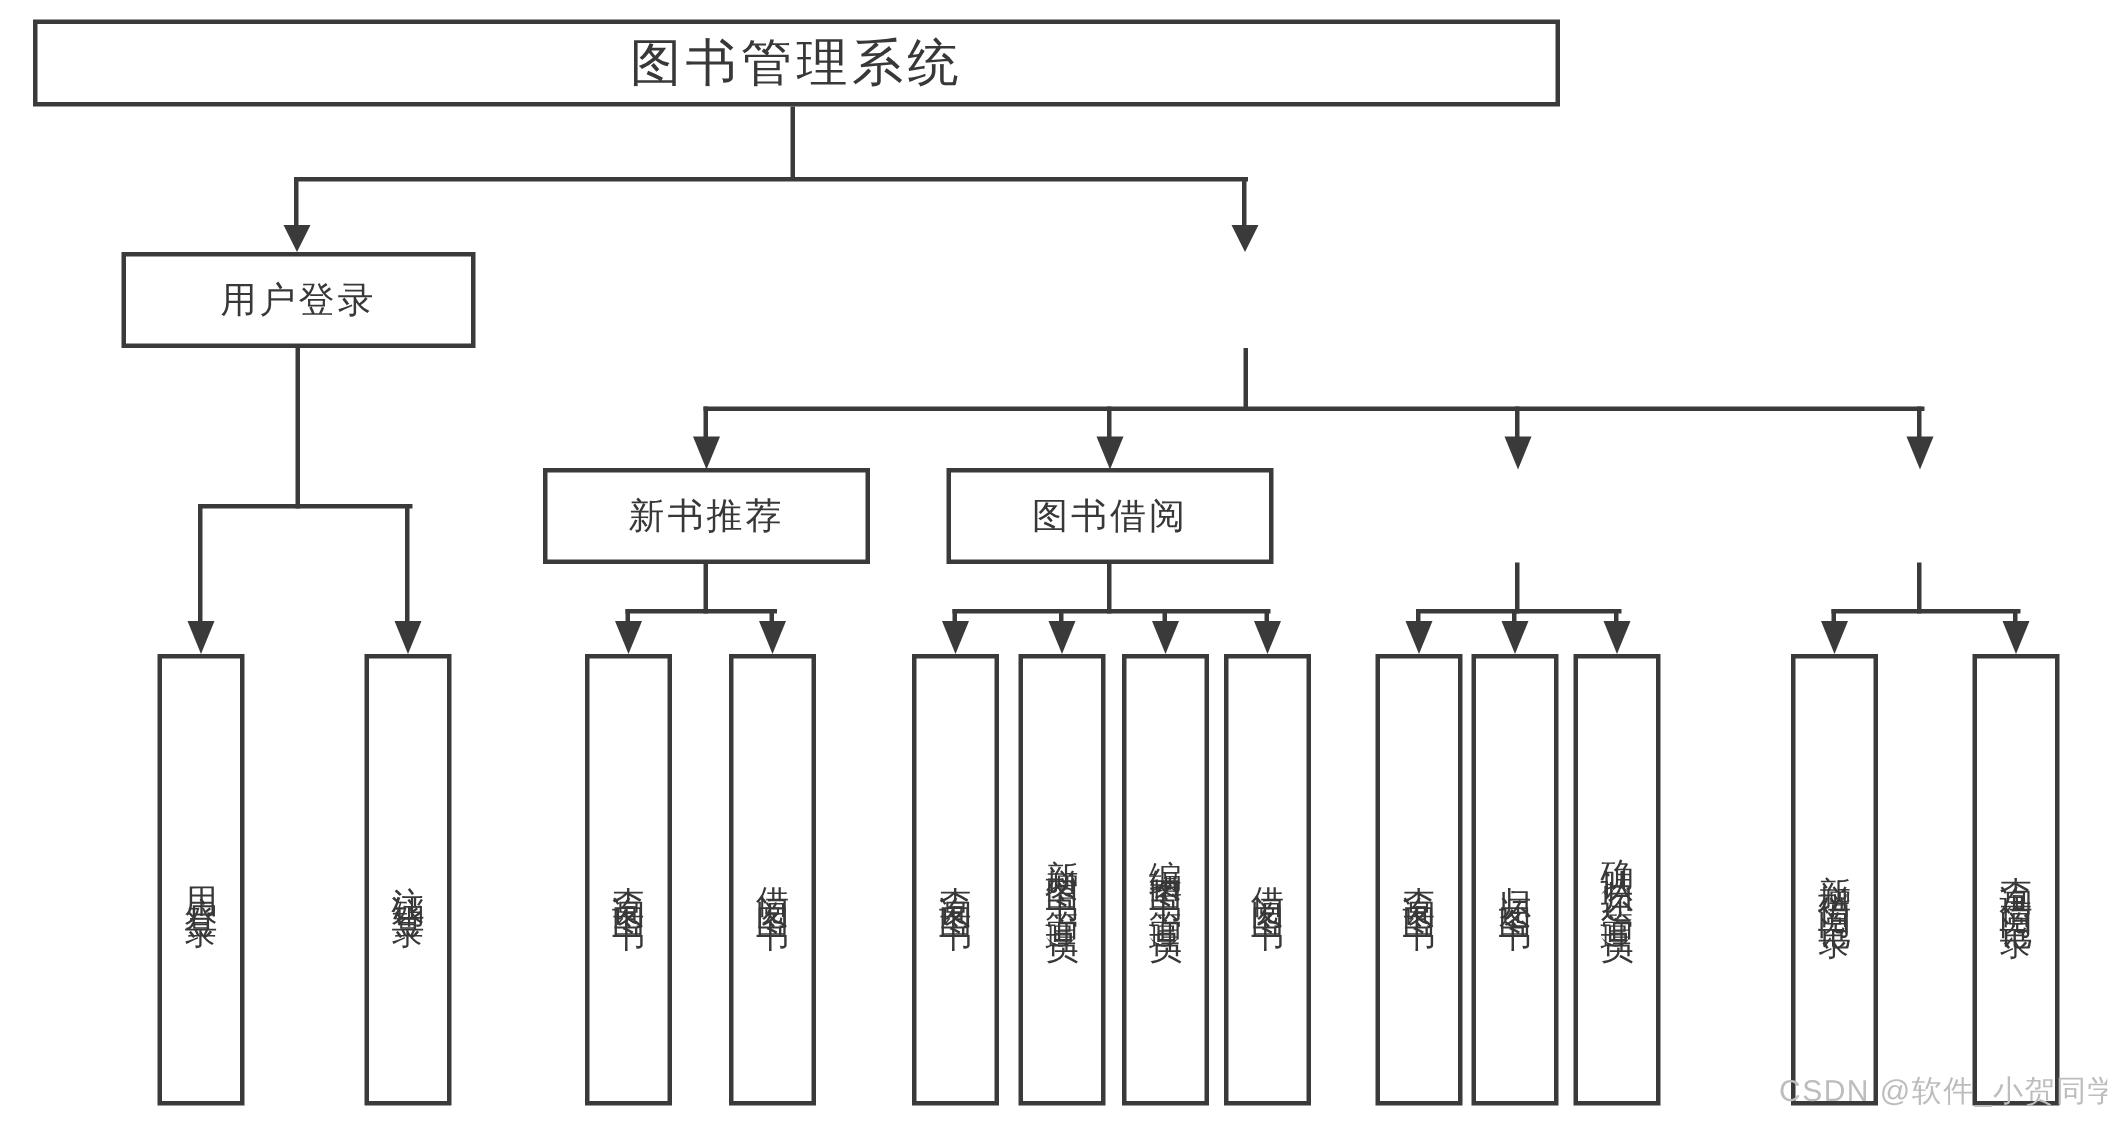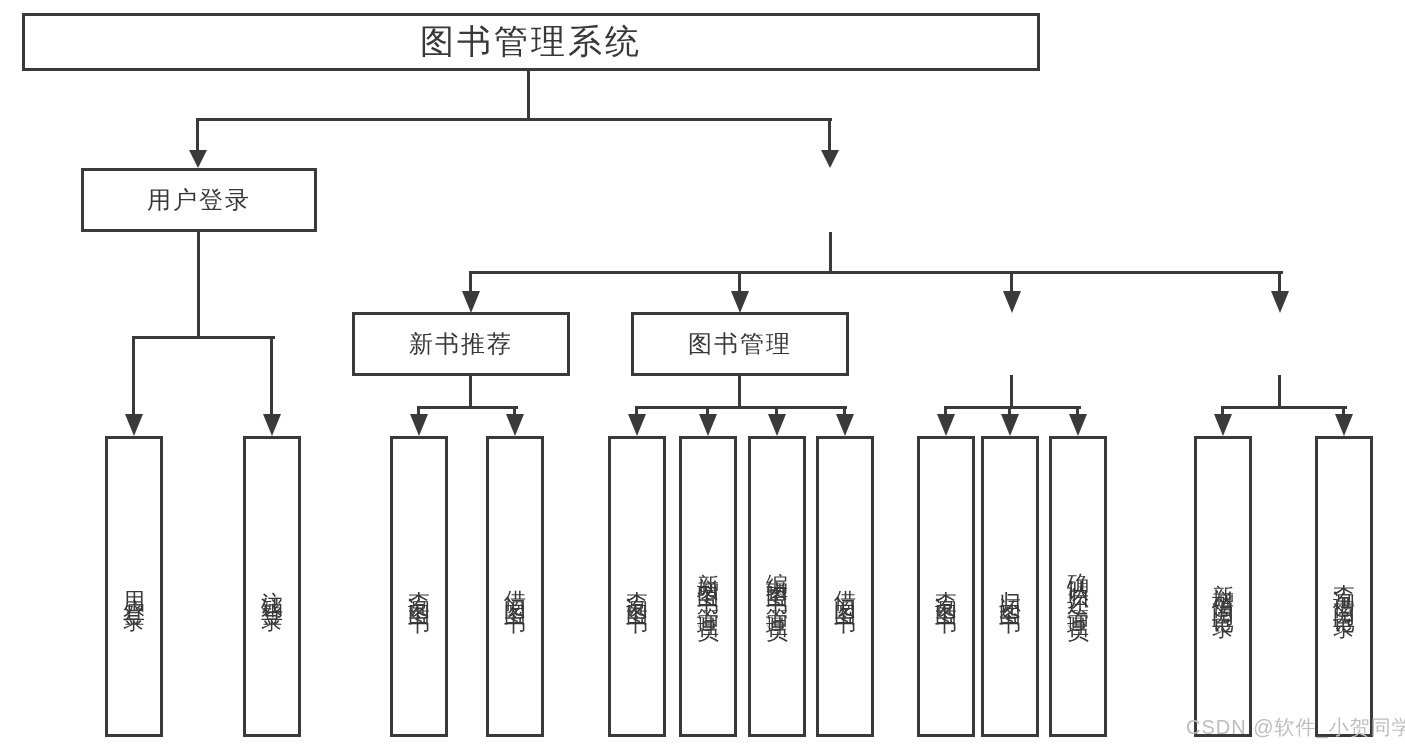--- a/index.html
+++ b/index.html
@@ -60,25 +60,25 @@
 <div class="canvas">
 
   <div class="box box-root" style="left:22px; top:13px; width:1018px; height:58px;">
     <span>图书管理系统</span>
   </div>
 
   <div class="box box-l2" style="left:81px; top:168px; width:236px; height:64px;">
     <span>用户登录</span>
   </div>
 
-  <div class="box box-l3" style="left:352px; top:312px; width:218px; height:64px;">
+  <div class="box box-l3" style="left:362px; top:312px; width:218px; height:64px;">
     <span>新书推荐</span>
   </div>
   <div class="box box-l3" style="left:631px; top:312px; width:218px; height:64px;">
-    <span>图书管理</span>
+    <span>图书借阅</span>
   </div>
 
   <div class="box box-leaf" style="left:105px; top:436px; width:58px; height:301px;">
     <span class="leaf-label">用户登录</span>
   </div>
   <div class="box box-leaf" style="left:243px; top:436px; width:58px; height:301px;">
     <span class="leaf-label">注销登录</span>
   </div>
 
   <div class="box box-leaf" style="left:390px; top:436px; width:58px; height:301px;">

